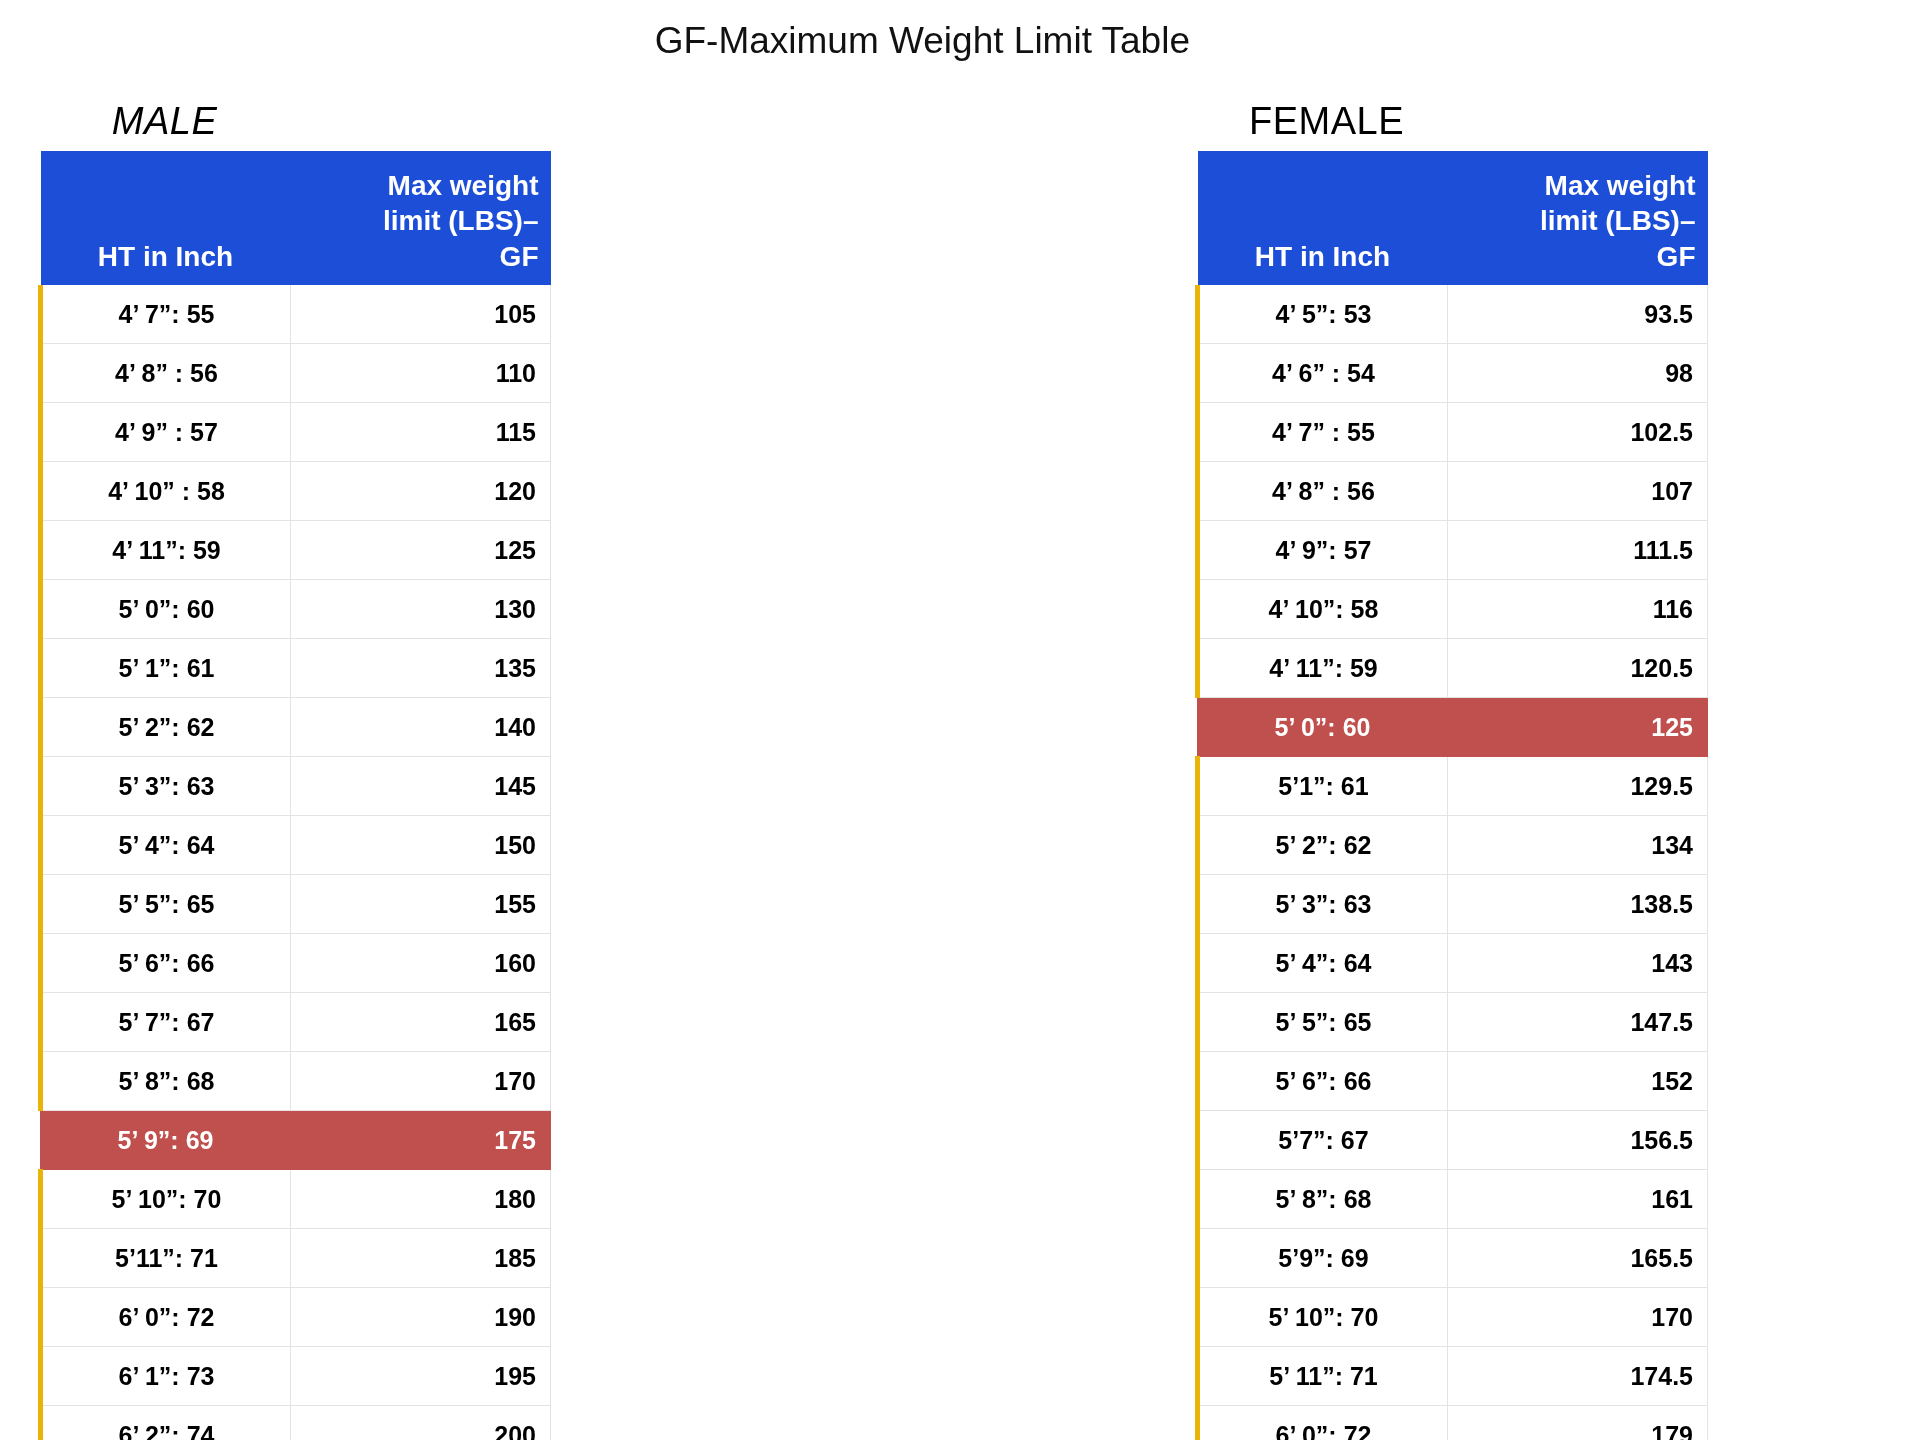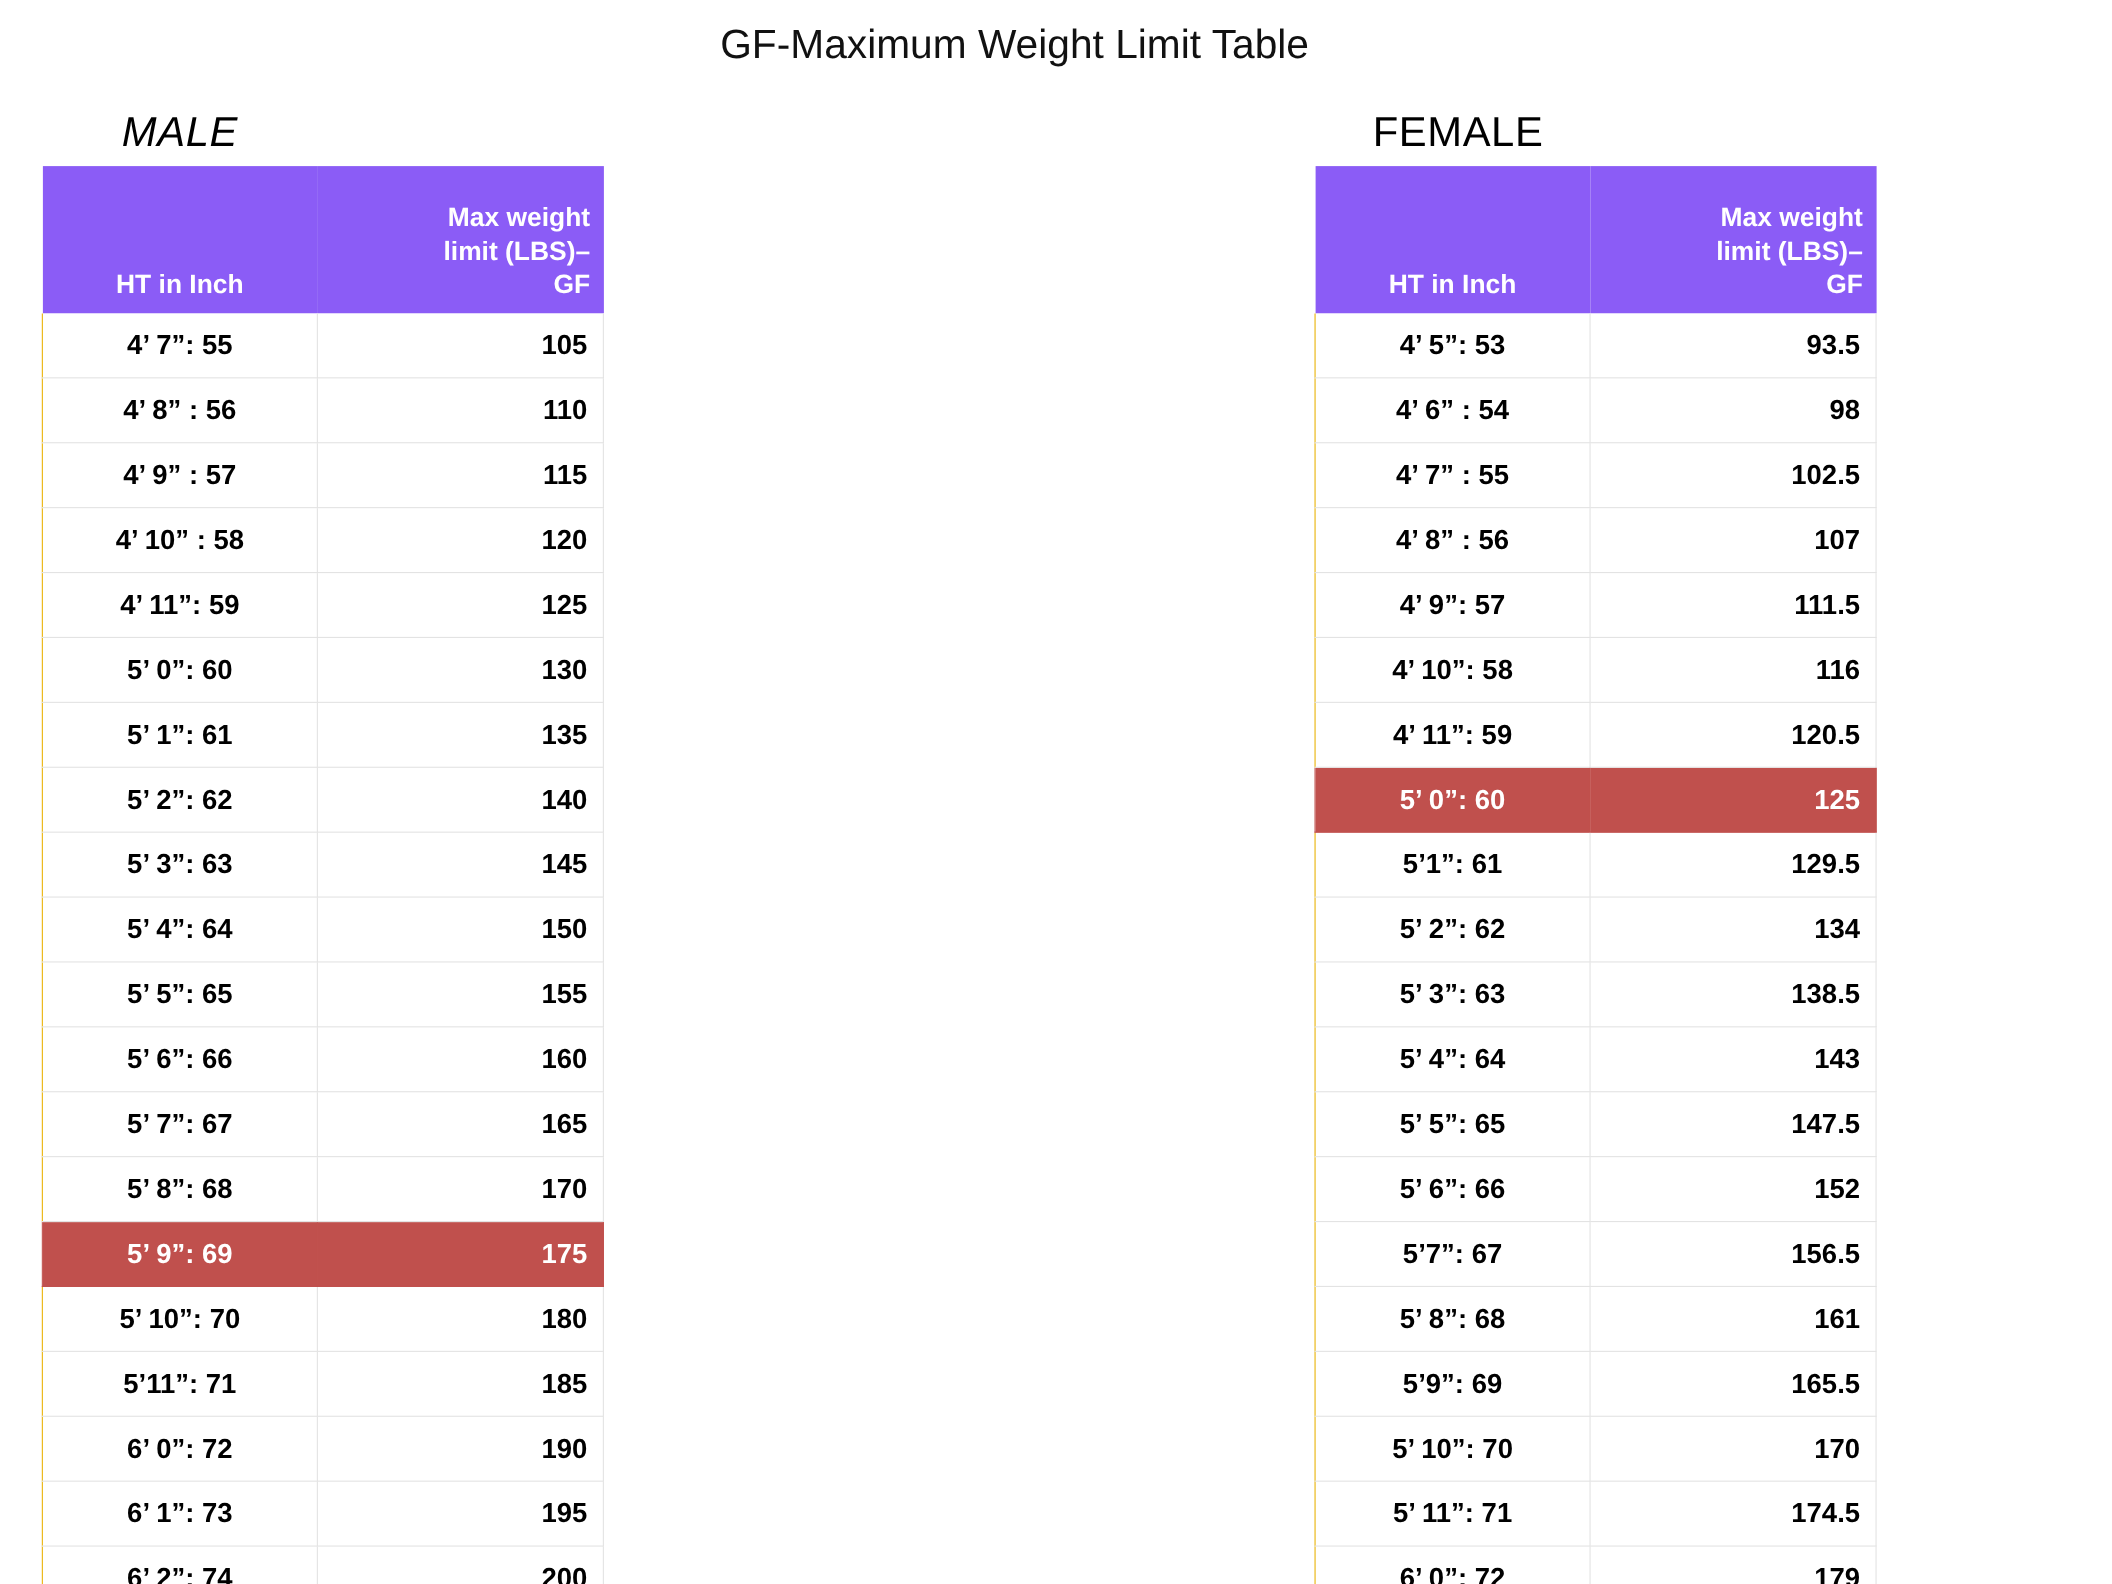--- a/index.html
+++ b/index.html
@@ -48,24 +48,24 @@
   table.wtable {
     border-collapse: collapse;
     table-layout: fixed;
     width: 510px;
     font-size: 25px;
   }
   table.wtable col.c-ht { width: 250px; }
   table.wtable col.c-wt { width: 260px; }
 
   table.wtable th {
-    background: #8b5cf6;
+    background: #1d4ed8;
     color: #ffffff;
     font-weight: bold;
-    font-size: 24px;
+    font-size: 28px;
     height: 118px;
     vertical-align: bottom;
     padding: 6px 12px 10px 12px;
     line-height: 1.28;
     border: none;
   }
   table.wtable th.ht-head {
     text-align: center;
     margin-top: 40px;
   }
@@ -79,21 +79,21 @@
     border-bottom: 1px solid #e3e3e3;
     border-right: 1px solid #e3e3e3;
     font-size: 25px;
     font-weight: bold;
     color: #000000;
     background: #ffffff;
     white-space: nowrap;
   }
   table.wtable td.ht {
     text-align: center;
-    border-left: 1px solid #eab308;
+    border-left: 5px solid #eab308;
   }
   table.wtable td.wt {
     text-align: right;
   }
   table.wtable tr.hl td {
     background: #c0504d;
     color: #ffffff;
     border-bottom: 1px solid #c0504d;
     border-right: 1px solid #c0504d;
   }

